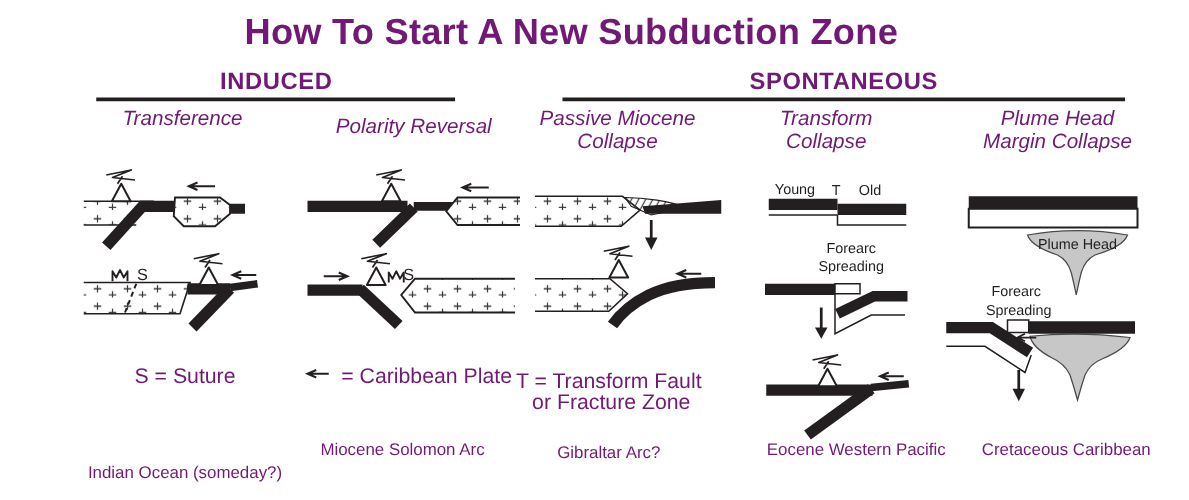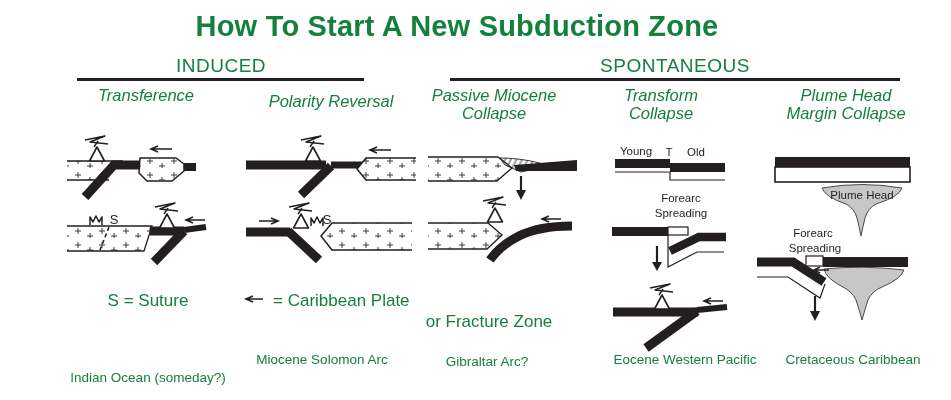--- a/index.html
+++ b/index.html
@@ -1,21 +1,21 @@
 <!DOCTYPE html>
 <html><head>
 <meta charset="utf-8">
 <style>
   html,body{margin:0;padding:0;background:#fff;}
   #canvas{position:relative;width:951px;height:400px;background:#fff;overflow:hidden;
-          font-family:"Liberation Sans",sans-serif;color:#15803d;}
+          font-family:"Liberation Sans",sans-serif;color:#701a75;}
   .abs{position:absolute;}
   .ctr{transform:translateX(-50%);white-space:nowrap;text-align:center;}
   .title{font-size:29px;font-weight:700;letter-spacing:.2px;}
-  .grp{font-size:19px;font-weight:400;letter-spacing:.5px;}
+  .grp{font-size:19px;font-weight:700;letter-spacing:.5px;}
   .rule{height:2.5px;background:#231f20;}
   .colhead{font-size:16.5px;font-style:italic;font-weight:400;}
   .legend{font-size:17px;}
   .caption{font-size:13.5px;}
   svg{position:absolute;left:0;top:0;}
   svg text{font-family:"Liberation Sans",sans-serif;fill:#231f20;}
   .svglbl{font-size:11.5px;}
   .svgS{font-size:13px;}
 </style>
 </head>
@@ -34,20 +34,21 @@
   <div class="abs ctr colhead" style="left:331px;top:92px;">Polarity Reversal</div>
   <div class="abs ctr colhead" style="left:494px;top:86px;">Passive Miocene</div>
   <div class="abs ctr colhead" style="left:494px;top:104px;">Collapse</div>
   <div class="abs ctr colhead" style="left:661px;top:86px;">Transform</div>
   <div class="abs ctr colhead" style="left:661px;top:104px;">Collapse</div>
   <div class="abs ctr colhead" style="left:846px;top:86px;">Plume Head</div>
   <div class="abs ctr colhead" style="left:846px;top:104px;">Margin Collapse</div>
 
   <div class="abs ctr legend" style="left:148px;top:291px;">S = Suture</div>
   <div class="abs legend" style="left:273px;top:291px;">= Caribbean Plate</div>
+  <div class="abs ctr legend" style="left:487px;top:295px;">T = Transform Fault</div>
   <div class="abs ctr legend" style="left:489px;top:312px;">or Fracture Zone</div>
 
   <div class="abs ctr caption" style="left:148px;top:370px;">Indian Ocean (someday?)</div>
   <div class="abs ctr caption" style="left:322px;top:352px;">Miocene Solomon Arc</div>
   <div class="abs ctr caption" style="left:487px;top:354px;">Gibraltar Arc?</div>
   <div class="abs ctr caption" style="left:685px;top:352px;">Eocene Western Pacific</div>
   <div class="abs ctr caption" style="left:853px;top:352px;">Cretaceous Caribbean</div>
 
   <svg width="951" height="400" viewBox="0 0 951 400">
     <defs>

